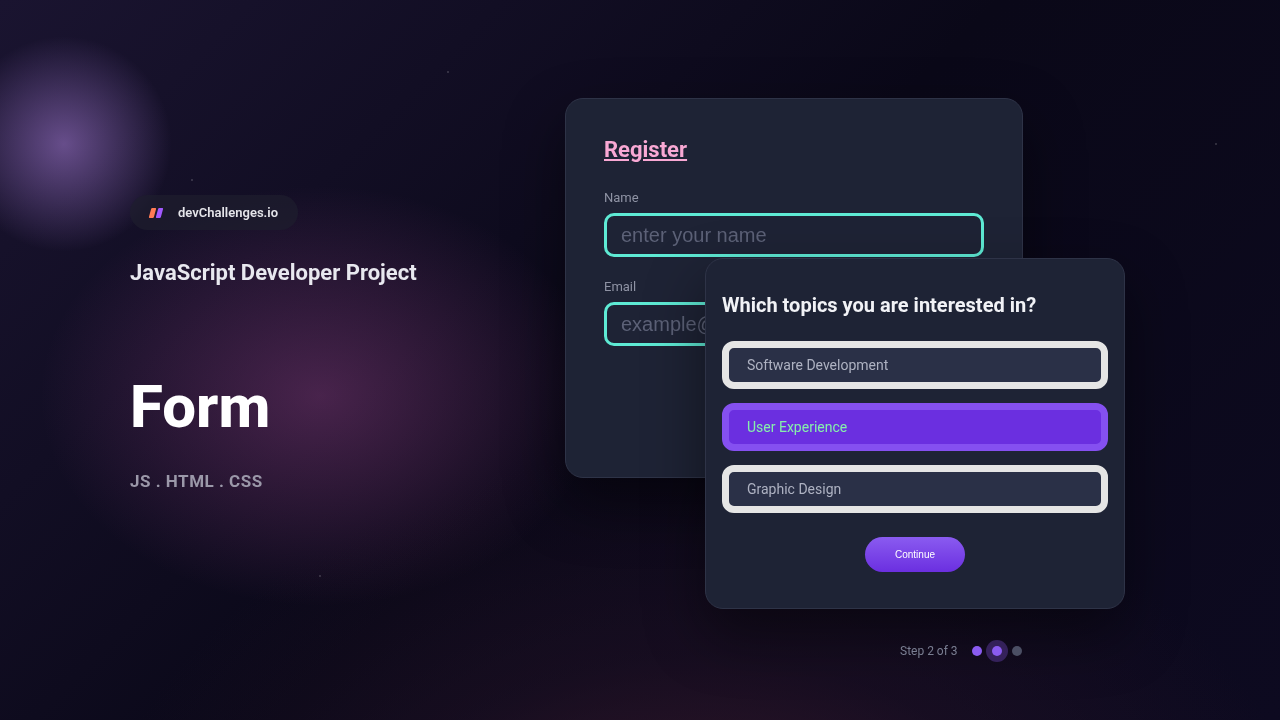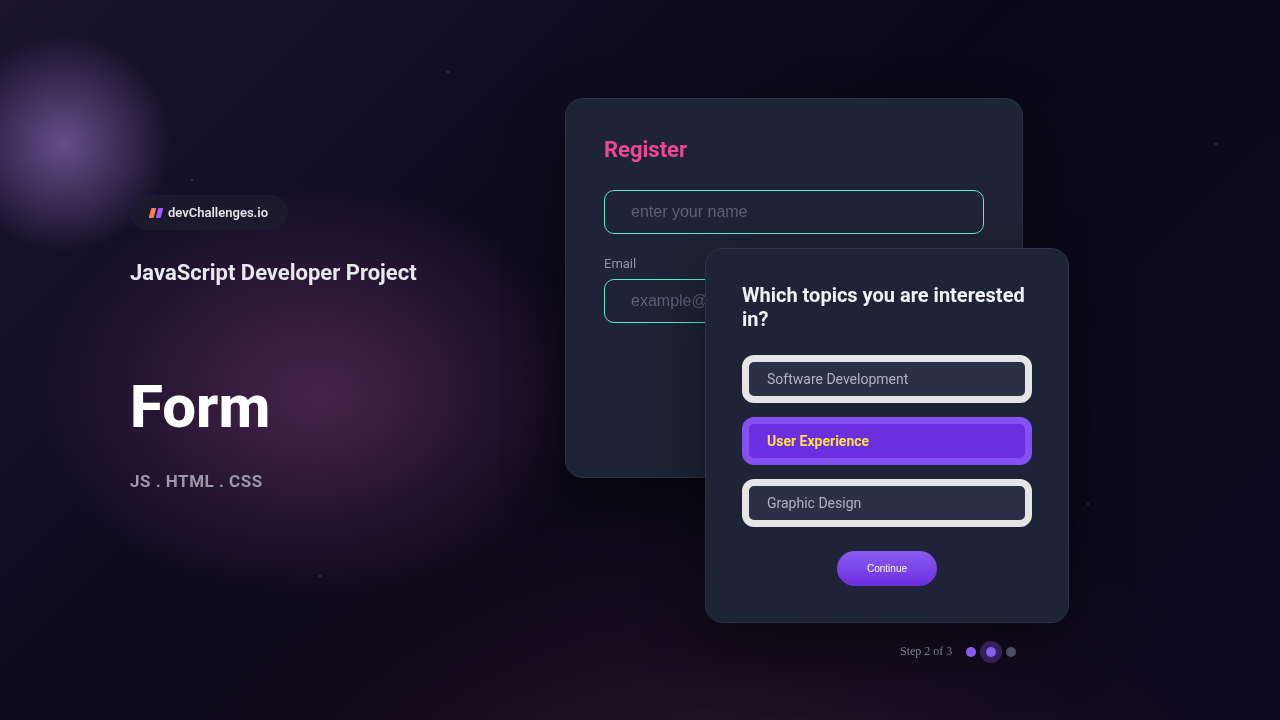--- a/index.html
+++ b/index.html
@@ -29,21 +29,21 @@
     radial-gradient(1px 1px at 25% 80%, #fff, transparent),
     radial-gradient(1px 1px at 60% 50%, #fff, transparent),
     radial-gradient(1px 1px at 35% 10%, #fff, transparent),
     radial-gradient(1px 1px at 95% 20%, #fff, transparent);
   opacity: 0.5;
 }
 .left {
   position: absolute; left: 130px; top: 195px;
 }
 .badge {
-  display: inline-flex; align-items: center; 
+  display: inline-flex; align-items: center; gap: 10px;
   background: rgba(30,30,45,0.7);
   padding: 10px 20px; border-radius: 999px;
   font-size: 13px; font-weight: 600; color: #e5e5ea; justify-content: center;
 }
 .badge-icon { width: 18px; height: 12px; display: flex; gap: 2px; align-items: center; }
 .badge-icon span { display: block; transform: skewX(-15deg); border-radius: 1px; }
 .badge-icon .b1 { width: 5px; height: 10px; background: #ff7b54; }
 .badge-icon .b2 { width: 5px; height: 10px; background: #a259ff; }
 .subtitle { margin-top: 30px; font-size: 22px; font-weight: 700; color: #e8e8ef; }
 h1.title { font-size: 60px; font-weight: 800; line-height: 1.15; margin-top: 18px; }
@@ -56,55 +56,55 @@
 
 .card {
   position: absolute; background: #1e2335;
   border: 1px solid #2e3347; border-radius: 18px;
   box-shadow: 0 25px 60px rgba(0,0,0,0.45);
 }
 .card-back {
   left: 565px; top: 98px; width: 458px; height: 380px;
   padding: 38px;
 }
-.card-back h2 { font-size: 22px; font-weight: 700; color: #ec4899; margin-bottom: 28px; }
+.card-back h2 { font-size: 22px; font-weight: 700; color: #f9a8d4; margin-bottom: 28px; text-decoration: underline; }
 .field-label { font-size: 13px; color: #8f93a4; margin-bottom: 8px; display: block; }
 .field-input {
   width: 100%; height: 44px;
-  background: transparent; border: 1px solid #5eead4; border-radius: 10px;
-  padding: 0 26px; color: #e5e5ea; font-size: 16px; outline: none;
+  background: transparent; border: 3px solid #5eead4; border-radius: 10px;
+  padding: 0 14px; color: #e5e5ea; font-size: 20px; outline: none;
 }
 .field-input::placeholder { color: #5c6177; }
 .field-group { margin-bottom: 22px; }
 
 .card-front {
-  left: 705px; top: 248px; width: 364px; padding: 34px 36px 36px;
+  left: 705px; top: 258px; width: 420px; padding: 34px 16px 36px;
 }
 .card-front h2 { font-size: 20px; font-weight: 700; color: #f1f2f6; margin-bottom: 24px; }
 .option {
   width: 100%; height: 48px; border-radius: 12px;
   display: flex; align-items: center; padding: 0 18px;
   font-size: 14px; color: #aeb2c2; margin-bottom: 14px;
   background: #2a3047; border: 7px solid #e5e5e5; cursor: pointer;
 }
 .option.selected {
-  background: #6b2fe0; border-color: #8550f0; color: #fde047; font-weight: 700; text-align: right;
+  background: #6b2fe0; border-color: #8550f0; color: #86efac; font-weight: 400; text-align: right;
 }
 .continue {
   display: block; margin: 24px auto 0;
   padding: 12px 30px; border-radius: 999px;
   background: linear-gradient(180deg, #8a5bf0 0%, #6b2fe0 100%);
   border: none; color: #fff; font-size: 10px; font-weight: 500; cursor: pointer;
 }
 
 .stepper {
   position: absolute; left: 900px; top: 644px;
   display: flex; align-items: center; gap: 14px;
 }
-.step-label { font-size: 12px; color: #7a7e92; font-family: Liberation Serif, serif; }
+.step-label { font-size: 12px; color: #7a7e92; }
 .dots { display: flex; align-items: center; gap: 10px; }
 .dot { width: 10px; height: 10px; border-radius: 50%; background: #4b4f64; }
 .dot.done { background: #8a5bf0; }
 .dot.active { background: #8a5bf0; box-shadow: 0 0 0 6px rgba(138,91,240,0.3); position: relative; }
 </style>
 </head>
 <body>
 
 <div class="bg"></div>
 
@@ -120,20 +120,21 @@
   <h1 class="title">
     <br>
     <span class="plain">Form</span>
   </h1>
   <div class="tech">JS . HTML . CSS</div>
 </div>
 
 <div class="card card-back">
   <h2>Register</h2>
   <div class="field-group">
+    <label class="field-label">Name</label>
     <input class="field-input" placeholder="enter your name" style="">
   </div>
   <div class="field-group">
     <label class="field-label">Email</label>
     <input class="field-input" placeholder="example@gmail.com" style="">
   </div>
 </div>
 
 <div class="card card-front">
   <h2>Which topics you are interested in?</h2>

